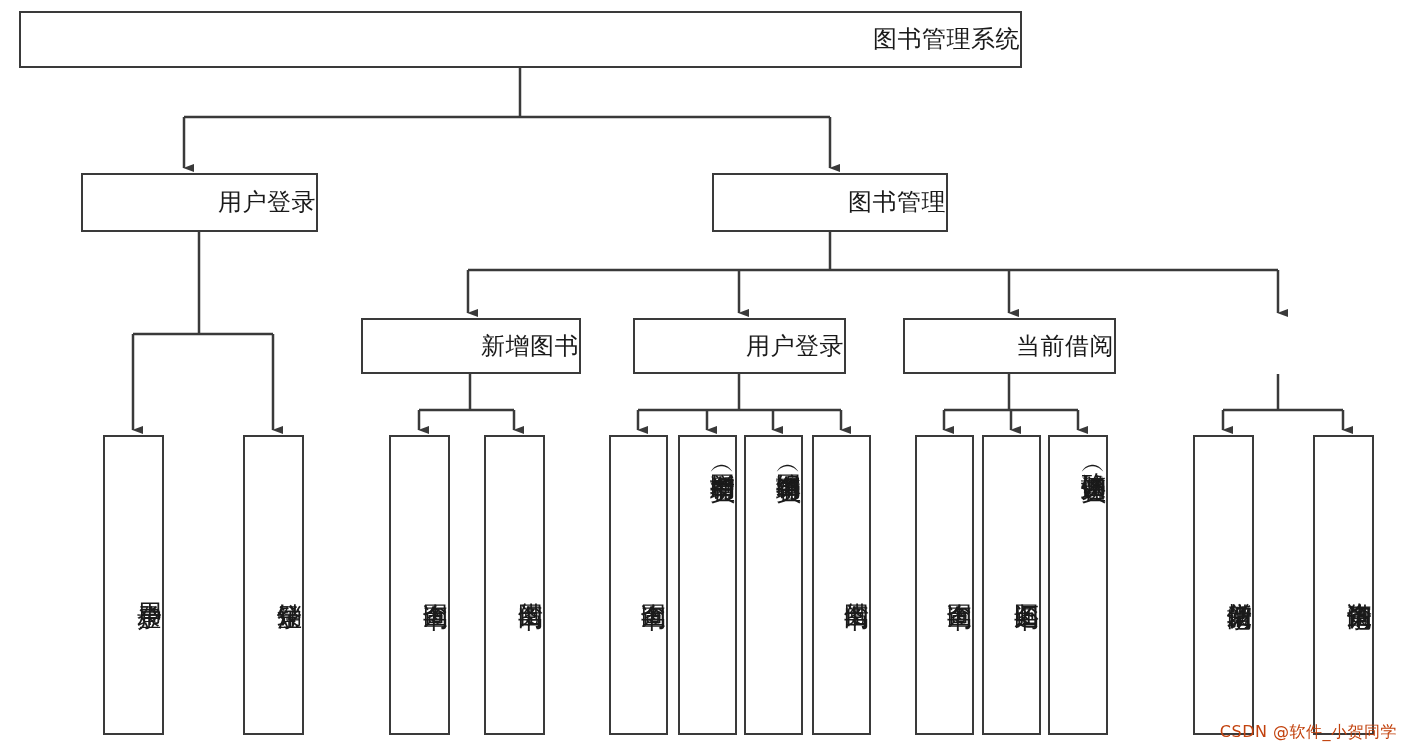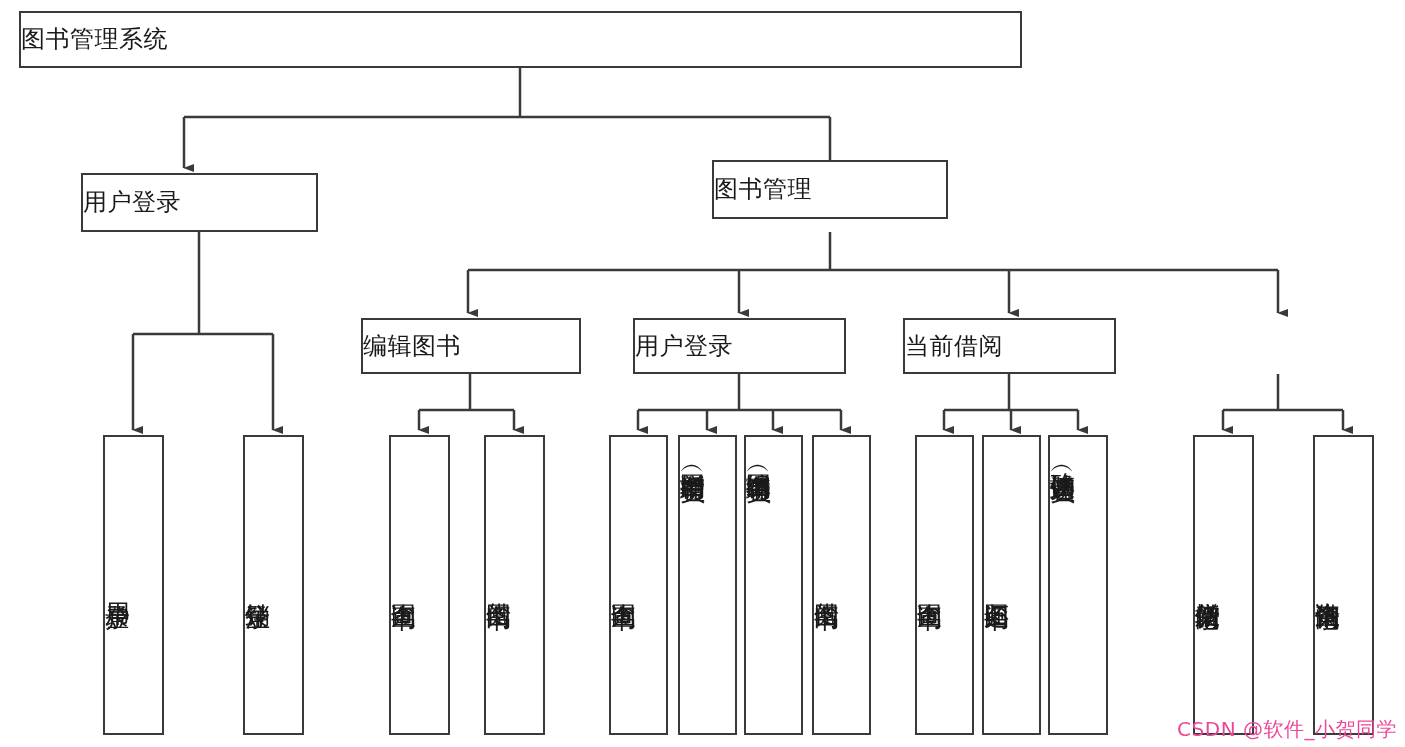--- a/index.html
+++ b/index.html
@@ -25,21 +25,21 @@
     width: 1405px;
     height: 747px;
   }
   .node-box {
     position: absolute;
     box-sizing: border-box;
     border: 2.5px solid #3a3a3a;
     background: #ffffff;
     display: flex;
     align-items: center;
-    justify-content: flex-start;
+    justify-content: flex-end;
     color: #1a1a1a;
   }
   .node-label {
     display: block;
     text-align: center;
     line-height: 1.18;
     color: #1a1a1a;
     white-space: pre;
   }
   
@@ -61,22 +61,22 @@
     line-height: 1;
   }
   .node-v.node-v-short {
     align-items: center;
     padding-top: 0;
   }
   .watermark {
     position: absolute;
     right: 8px;
     bottom: 4px;
-    font-size: 20px;
-    color: #ec4899;
+    font-size: 16px;
+    color: #c2410c;
     letter-spacing: 0.5px;
     white-space: nowrap;
     user-select: none;
   }
 </style>
 </head>
 <body>
 
 <div id="diagram-root">
 
@@ -132,26 +132,26 @@
   </svg>
 
   <div class="node-box node-h" style="left:19px; top:11px; width:1003px; height:57px;">
     <span class="node-label">图书管理系统</span>
   </div>
 
   <div class="node-box node-h" style="left:81px; top:173px; width:237px; height:59px;">
     <span class="node-label">用户登录</span>
   </div>
 
-  <div class="node-box node-h" style="left:712px; top:160px; width:236px; height:59px;">
+  <div class="node-box node-h" style="left:712px; top:173px; width:236px; height:59px;">
     <span class="node-label">图书管理</span>
   </div>
 
   <div class="node-box node-h" style="left:361px; top:318px; width:220px; height:56px;">
-    <span class="node-label">编辑图书</span>
+    <span class="node-label">新增图书</span>
   </div>
 
   <div class="node-box node-h" style="left:633px; top:318px; width:213px; height:56px;">
     <span class="node-label">用户登录</span>
   </div>
 
   <div class="node-box node-h" style="left:903px; top:318px; width:213px; height:56px;">
     <span class="node-label">当前借阅</span>
   </div>
 

